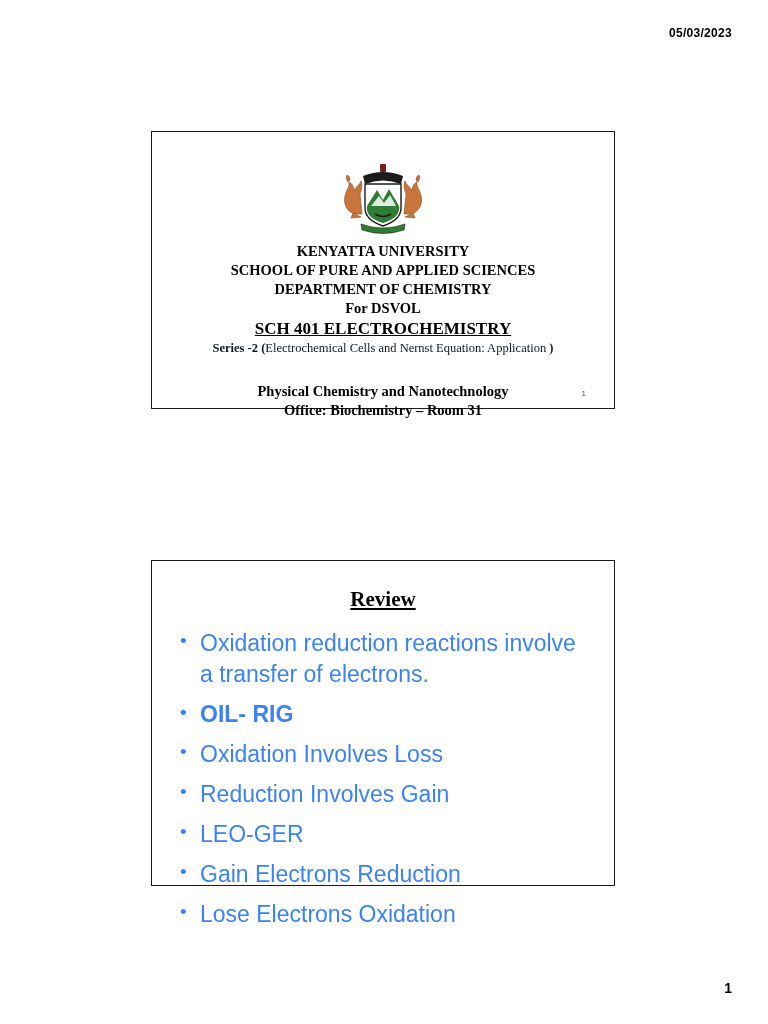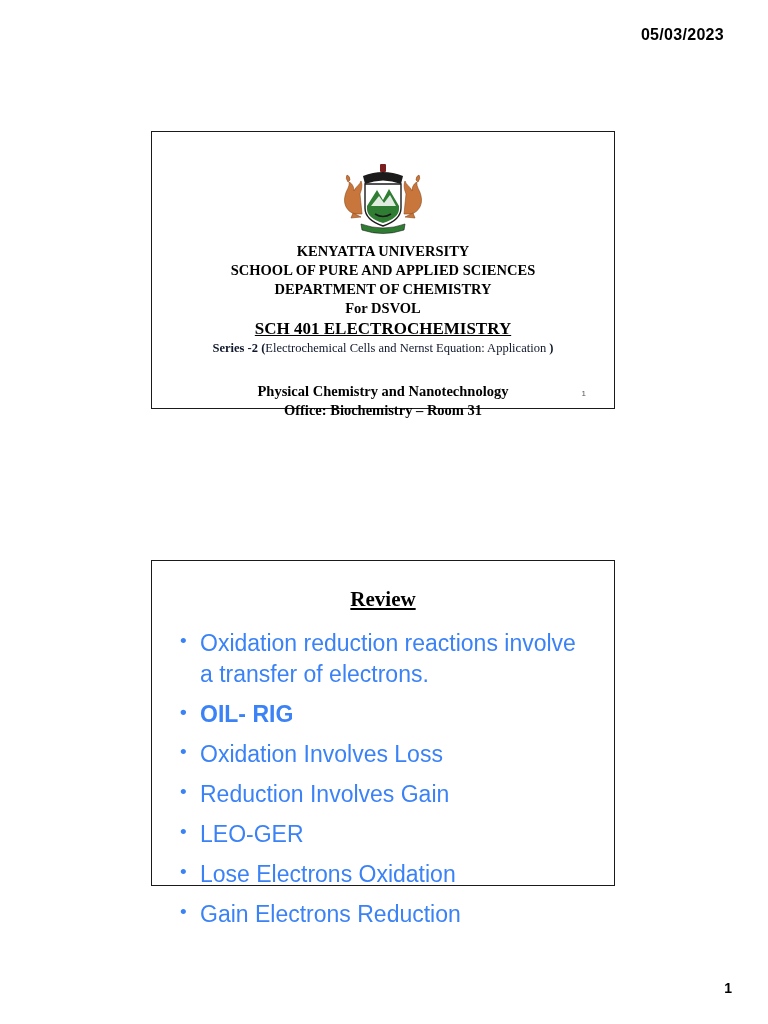--- a/index.html
+++ b/index.html
@@ -6,23 +6,23 @@
   html, body { width: 768px; height: 1024px; }
   body {
     position: relative;
     width: 768px; height: 1024px;
     background: #ffffff;
     font-family: "Liberation Serif", serif;
     color: #000;
     overflow: hidden;
   }
   .page-date {
-    position: absolute; top: 26px; right: 44px;
+    position: absolute; top: 26px; right: 36px;
     font-family: "Liberation Sans", sans-serif;
-    font-size: 16px; font-weight: bold; letter-spacing: 0.3px;
+    font-size: 12px; font-weight: bold; letter-spacing: 0.3px;
   }
   .page-number {
     position: absolute; bottom: 28px; right: 36px;
     font-family: "Liberation Sans", sans-serif;
     font-size: 14px; font-weight: bold;
   }
   .slide {
     position: absolute; left: 151px; width: 464px;
     background: #ffffff; border: 1px solid #1a1a1a;
   }
@@ -127,18 +127,18 @@
 <div class="slide slide2">
   <div class="s2-title-wrap">
     <span class="s2-title">Review</span>
   </div>
   <ul class="s2-list">
     <li>Oxidation reduction reactions involve a transfer of electrons.</li>
     <li class="bold">OIL- RIG</li>
     <li>Oxidation Involves Loss</li>
     <li>Reduction Involves Gain</li>
     <li>LEO-GER</li>
+    <li>Gain Electrons Reduction</li>
     <li>Lose Electrons Oxidation</li>
-    <li>Gain Electrons Reduction</li>
   </ul>
 </div>
 
 <div class="page-number">1</div>
 
 </body></html>

